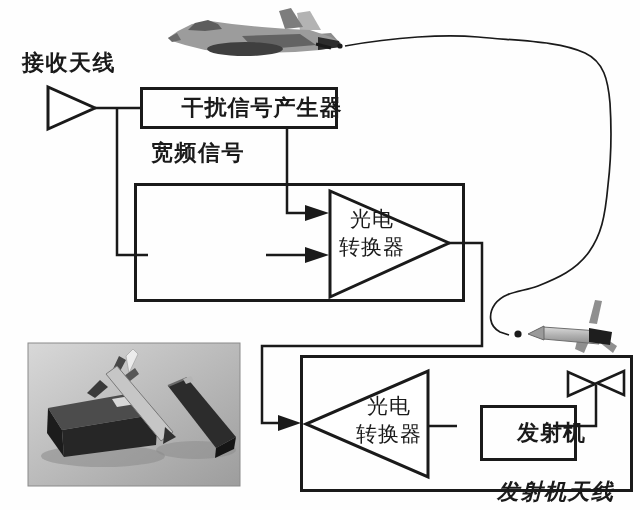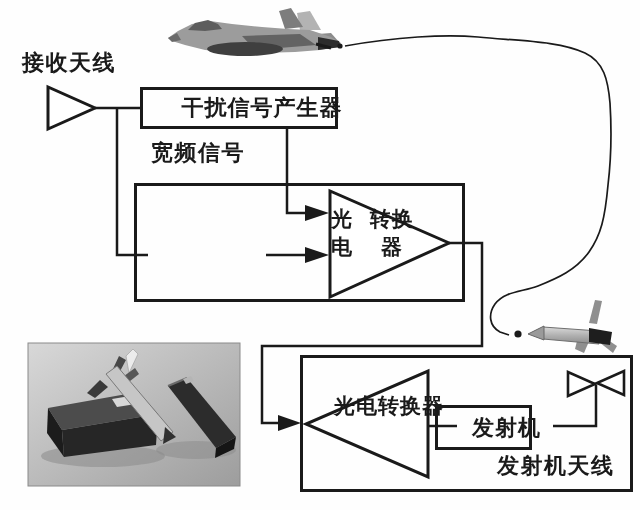--- a/index.html
+++ b/index.html
@@ -13,22 +13,22 @@
     position:absolute;border:3px solid #1a1a1a;background:transparent;
     display:flex;flex-direction:column;align-items:center;justify-content:center;
     text-align:center;box-sizing:border-box;padding-left:46px;
   }
   .lbl{
     position:absolute;font-size:22px;font-weight:600;letter-spacing:1.5px;
     white-space:nowrap;line-height:1.1;text-align:center;
   }
   .boxtxt{font-size:22px;font-weight:600;letter-spacing:1px;line-height:1.25;white-space:nowrap;}
   .trilbl{
-    position:absolute;display:flex;flex-direction:row;align-items:center;
-    font-size:21px;font-weight:700;letter-spacing:1px;line-height:1.32;text-align:center;
+    position:absolute;display:flex;flex-direction:column;align-items:center;
+    font-size:21px;font-weight:400;letter-spacing:1px;line-height:1.32;text-align:center;
   }
 </style>
 </head>
 <body>
 
 <div class="stage">
 
   <svg class="art" viewBox="0 0 640 510" aria-hidden="true">
     <defs>
       <linearGradient id="phbg" x1="0" y1="0" x2="1" y2="1">
@@ -130,30 +130,30 @@
 
   <div class="box" style="left:140px;top:87px;width:198px;height:42px;">
     <span class="boxtxt">干扰信号产生器</span>
   </div>
 
   <div class="box" style="left:134px;top:183px;width:331px;height:119px;"></div>
 
 
   <div class="box" style="left:300px;top:355px;width:333px;height:137px;"></div>
 
-  <div class="box" style="left:435px;top:405px;width:97px;height:45px;">
+  <div class="box" style="left:480px;top:405px;width:97px;height:56px;">
     <span class="boxtxt">发射机</span>
   </div>
 
   <div class="trilbl" style="left:322px;top:206px;width:100px;">
     <span>光电</span>
     <span>转换器</span>
   </div>
   <div class="trilbl" style="left:334px;top:393px;width:110px;">
     <span>光电</span>
     <span>转换器</span>
   </div>
 
   <div class="lbl" style="left:22px;top:51px;">接收天线</div>
   <div class="lbl" style="left:151px;top:141px;">宽频信号</div>
-  <div class="lbl" style="left:497px;top:454px;">发射机天线</div>
+  <div class="lbl" style="left:497px;top:480px;font-style:italic;">发射机天线</div>
 
 </div>
 
 </body></html>

